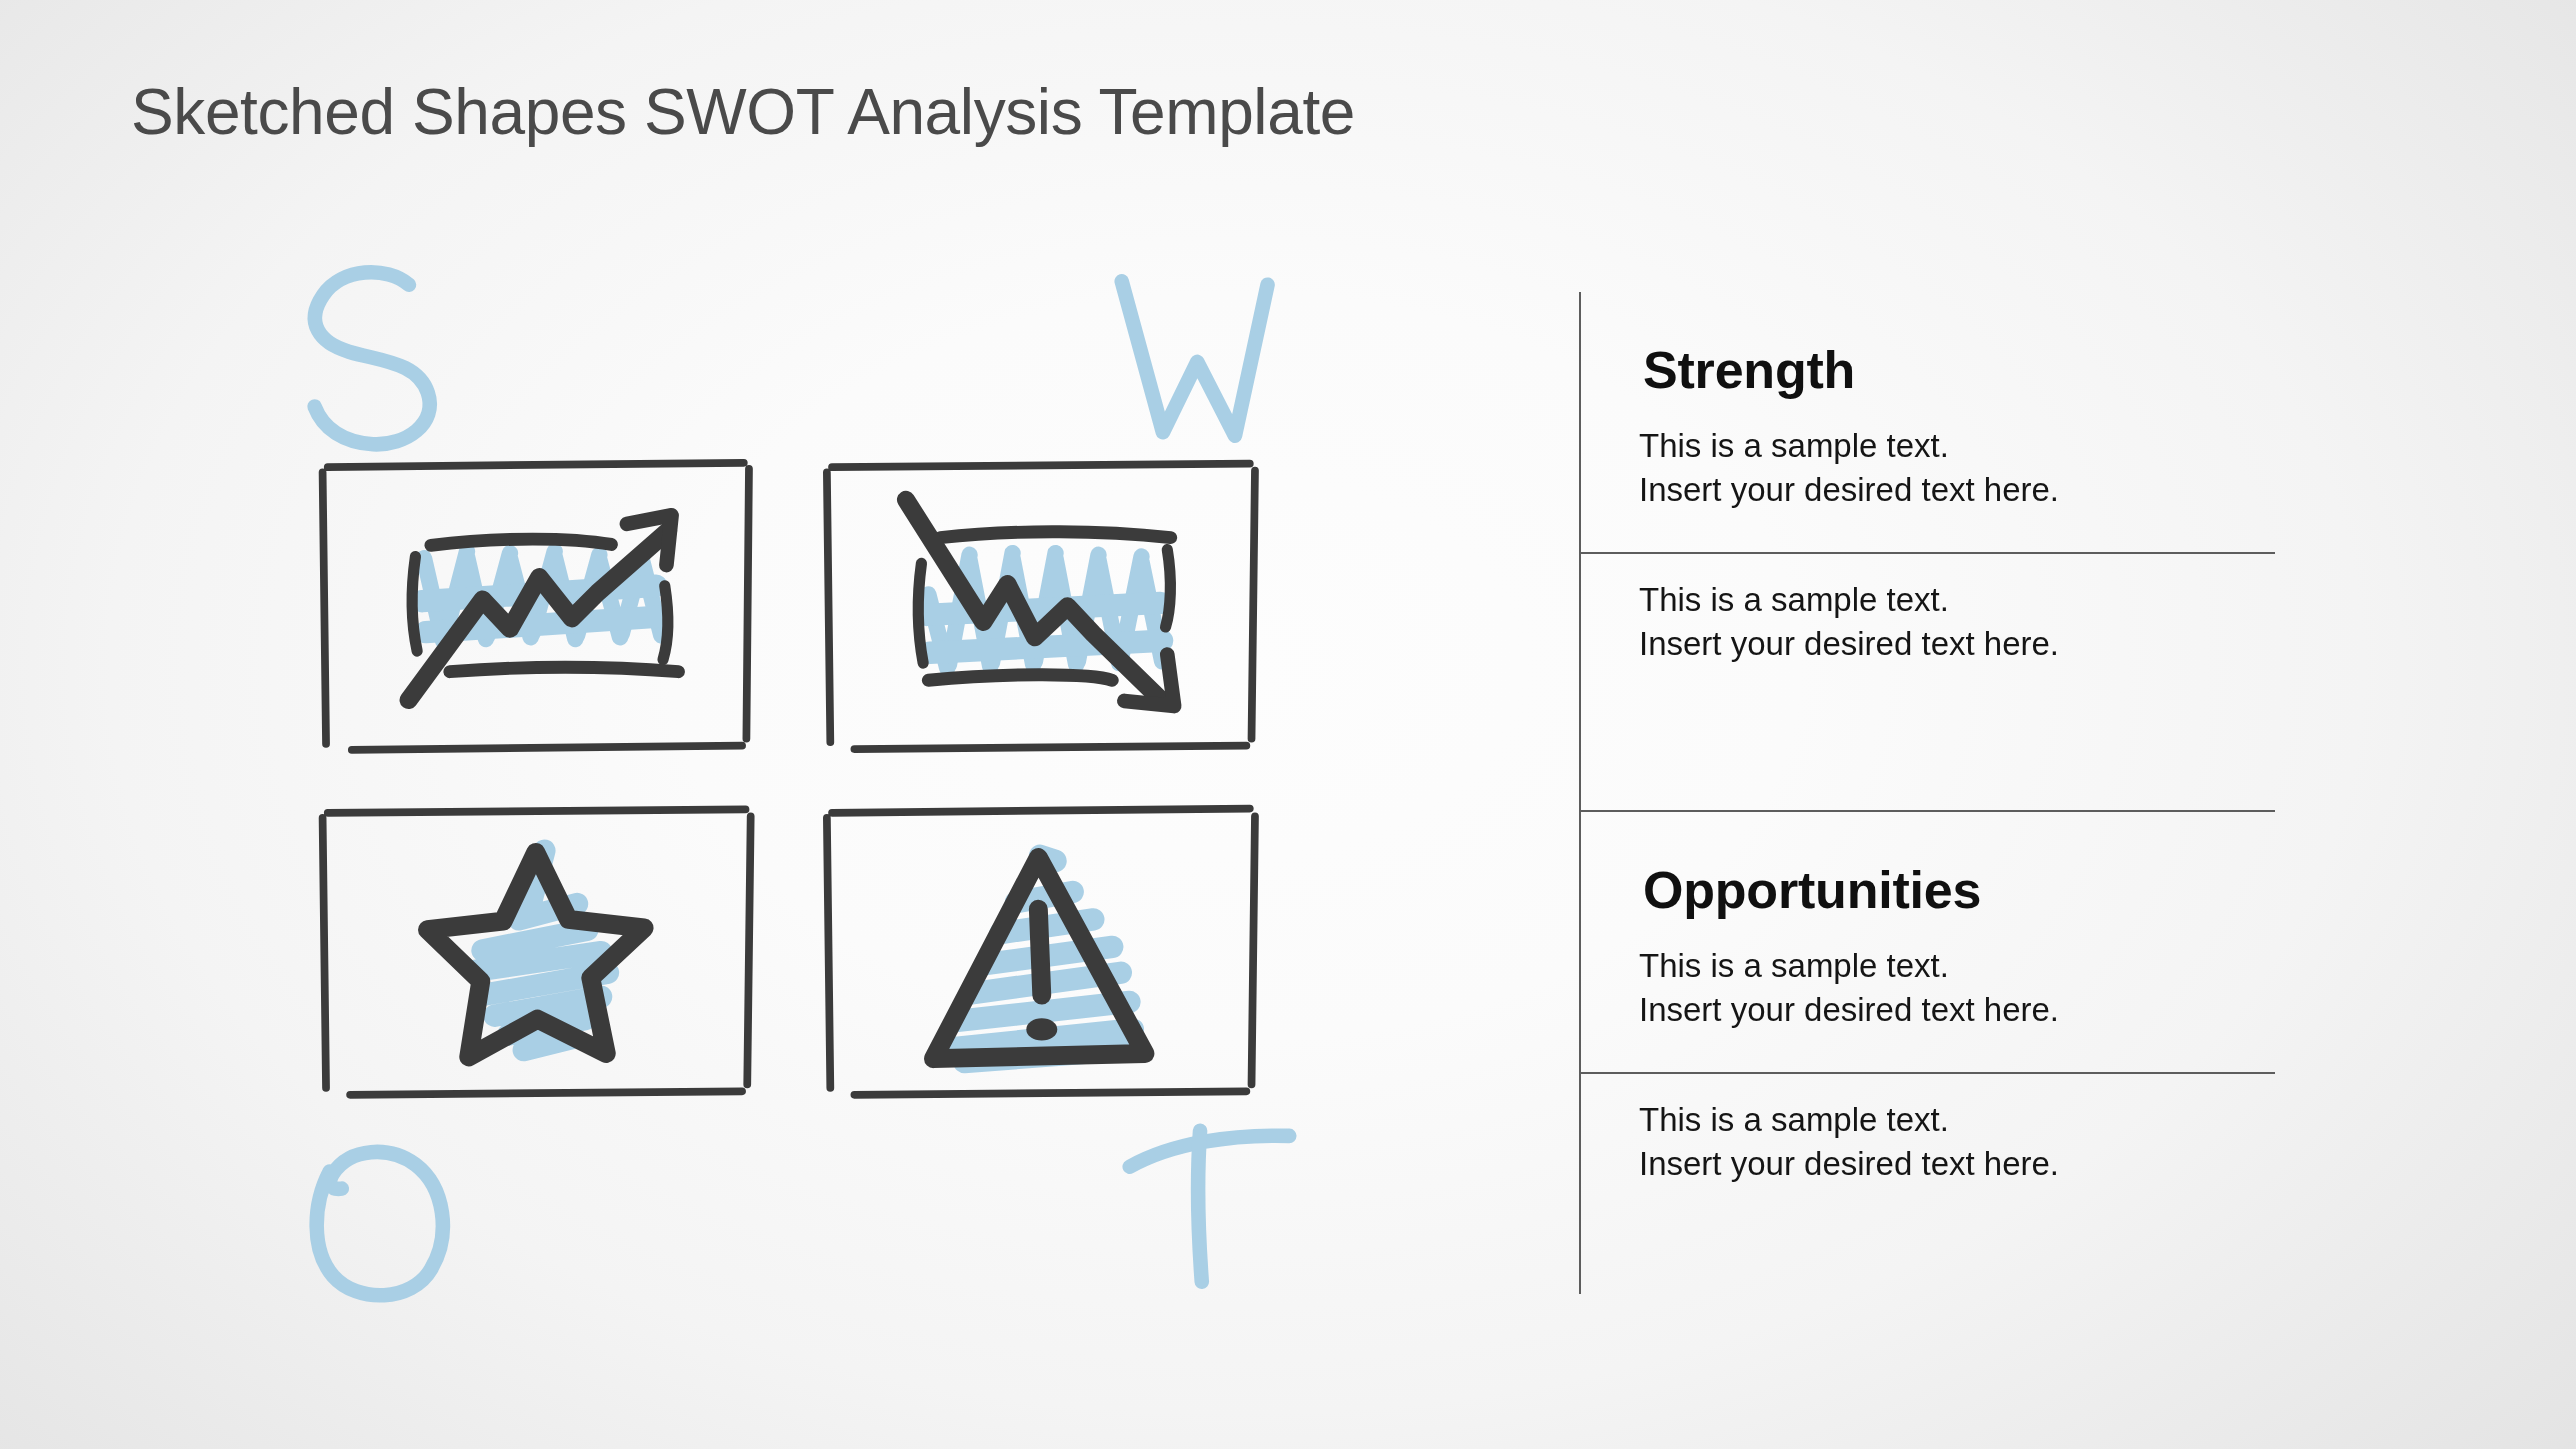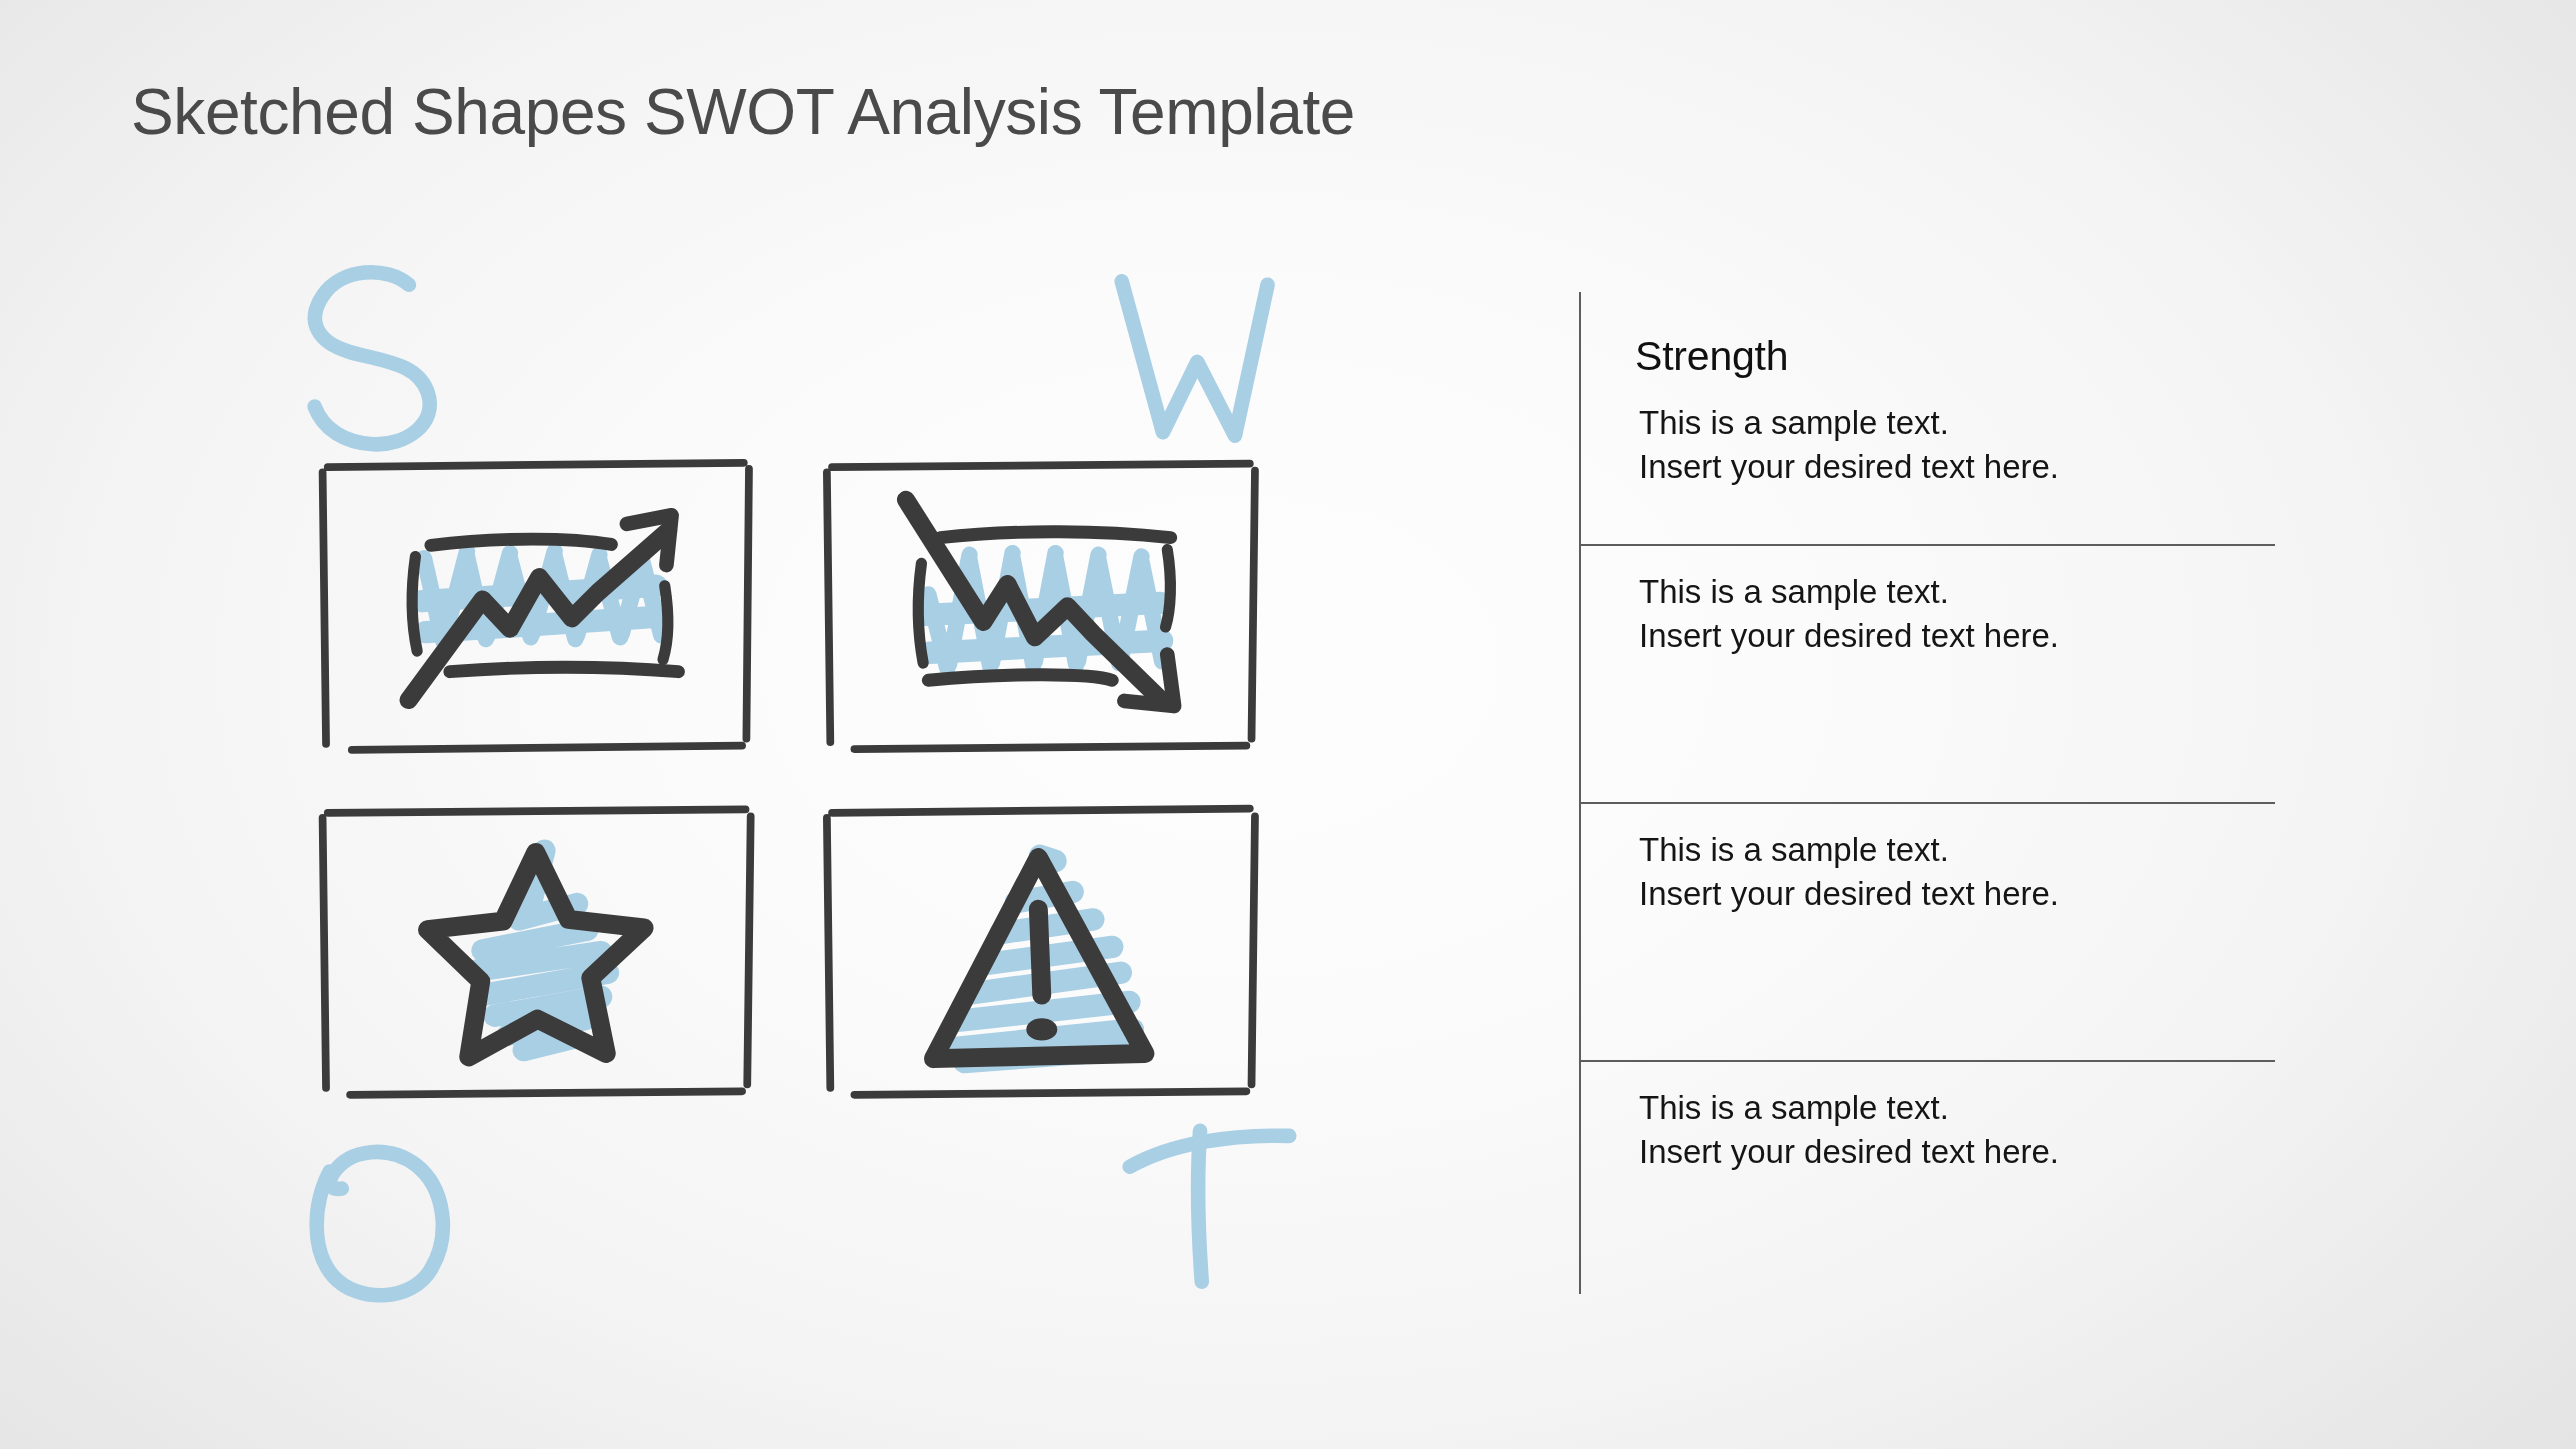--- a/index.html
+++ b/index.html
@@ -108,24 +108,24 @@
   .panel-section {
     position: relative;
     box-sizing: border-box;
     padding: 0 0 0 50px;
     height: 250px;
   }
   .panel-section.divided {
     border-bottom: 2.6px solid #5d5d5d;
   }
   .section-heading {
-    margin: 4px;
+    margin: 12px;
     padding-top: 40px;
-    font-size: 41px;
-    font-weight: normal;
+    font-size: 52px;
+    font-weight: bold;
     color: #101010;
     line-height: 1.0;
     letter-spacing: -0.2px;
   }
   .section-body {
     margin: 8px;
     padding-top: 16.3px;
     font-size: 33px;
     color: #151515;
     line-height: 1.32;
@@ -263,20 +263,21 @@
     </div>
 
     <div class="panel-section divided">
       <p class="section-body">
         <span>This is a sample text.</span>
         <span>Insert your desired text here.</span>
       </p>
     </div>
 
     <div class="panel-section divided">
+      <h2 class="section-heading">Opportunities</h2>
       <p class="section-body">
         <span>This is a sample text.</span>
         <span>Insert your desired text here.</span>
       </p>
     </div>
 
     <div class="panel-section">
       <p class="section-body">
         <span>This is a sample text.</span>
         <span>Insert your desired text here.</span>

